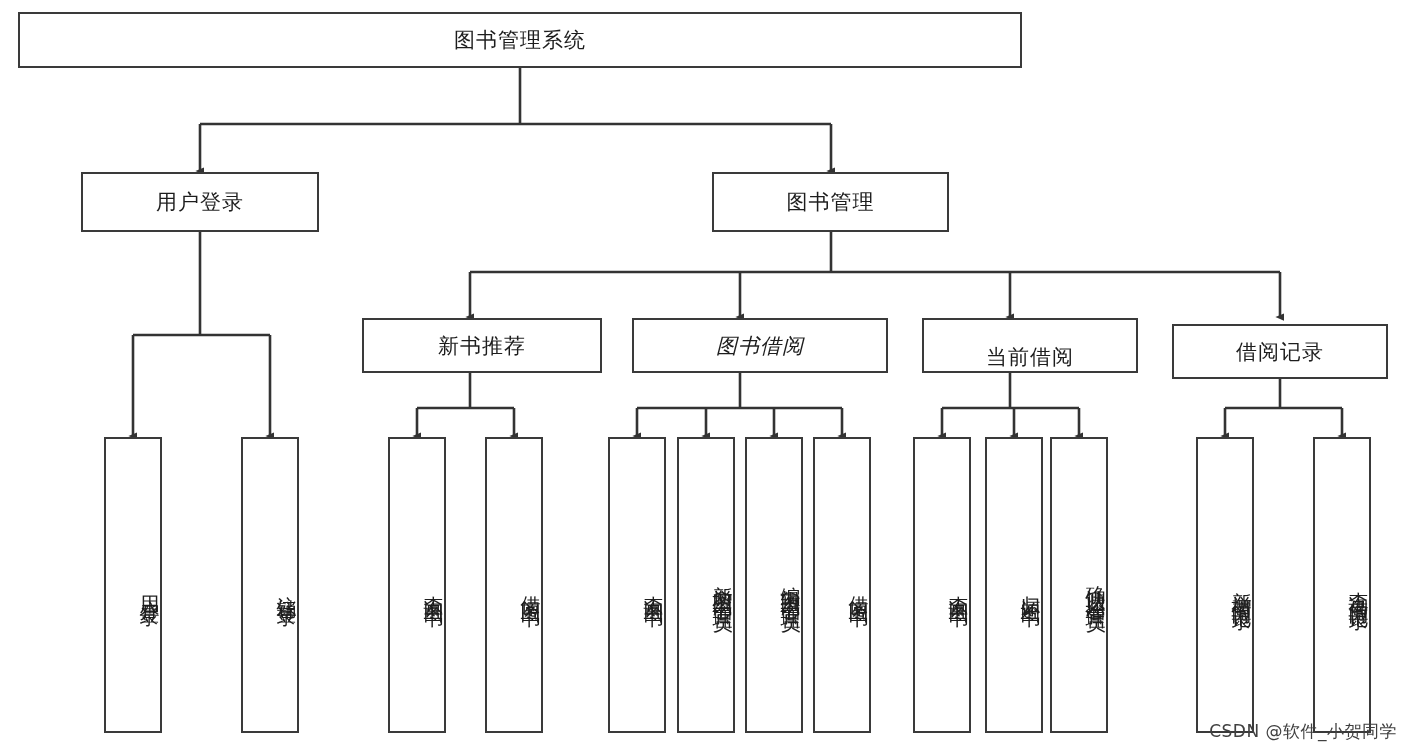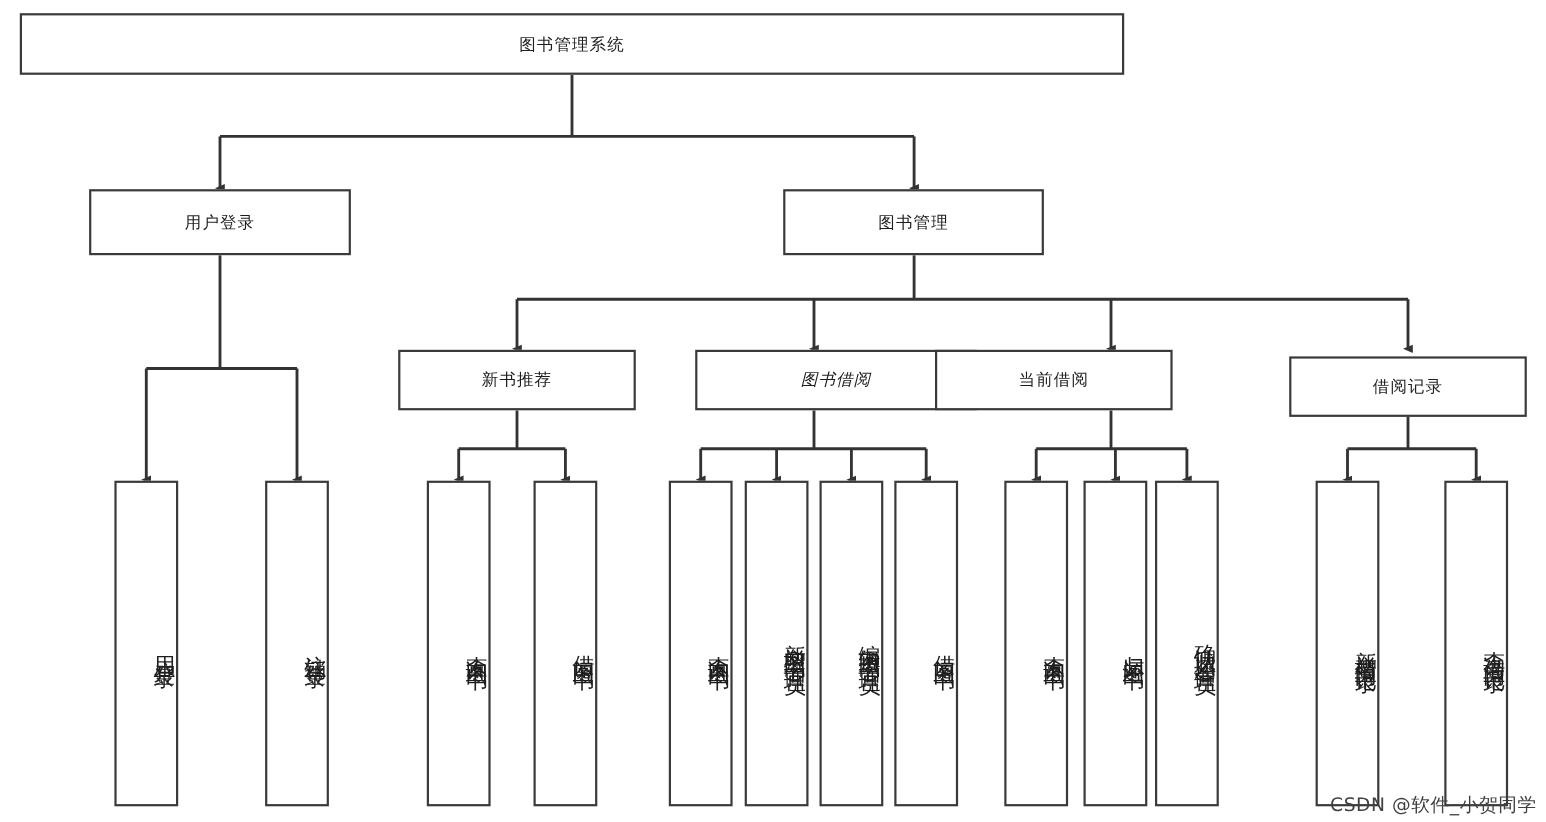--- a/index.html
+++ b/index.html
@@ -30,21 +30,21 @@
     position: absolute;
     box-sizing: border-box;
     background: #ffffff;
     border: 2px solid #3a3a3a;
     display: flex;
     align-items: center;
     justify-content: center;
     color: #1d1d1d;
   }
   .node.horizontal {
-    font-size: 15px;
+    font-size: 21px;
     letter-spacing: 1px;
   }
   .node.vertical {
     writing-mode: vertical-rl;
     text-orientation: upright;
     font-size: 20px;
     letter-spacing: 4px;
     padding-top: 6px;
     line-height: 1.05;
     align-items: flex-start;
@@ -115,27 +115,27 @@
   <div id="node-layer">
       <div class="node horizontal" style="left: 18px; top: 12px; width: 1004px; height: 56px;">
         <span class="node-label">图书管理系统</span>
       </div>
       <div class="node horizontal" style="left: 81px; top: 172px; width: 238px; height: 60px;">
         <span class="node-label">用户登录</span>
       </div>
       <div class="node horizontal" style="left: 712px; top: 172px; width: 237px; height: 60px;">
         <span class="node-label">图书管理</span>
       </div>
-      <div class="node horizontal" style="left: 362px; top: 318px; width: 216px; height: 55px;">
+      <div class="node horizontal" style="left: 362px; top: 318px; width: 240px; height: 55px;">
         <span class="node-label">新书推荐</span>
       </div>
       <div class="node horizontal" style="left: 632px; top: 318px; width: 256px; height: 55px; font-style: italic;">
         <span class="node-label">图书借阅</span>
       </div>
-      <div class="node horizontal" style="left: 850px; top: 318px; width: 216px; height: 55px;">
+      <div class="node horizontal" style="left: 922px; top: 318px; width: 216px; height: 55px; align-items: flex-end;">
         <span class="node-label">当前借阅</span>
       </div>
       <div class="node horizontal" style="left: 1172px; top: 324px; width: 216px; height: 55px;">
         <span class="node-label">借阅记录</span>
       </div>
       <div class="node vertical" style="left: 104px; top: 437px; width: 58px; height: 296px;">
         <span class="node-label">用户登录</span>
       </div>
       <div class="node vertical" style="left: 241px; top: 437px; width: 58px; height: 296px;">
         <span class="node-label">注销登录</span>

